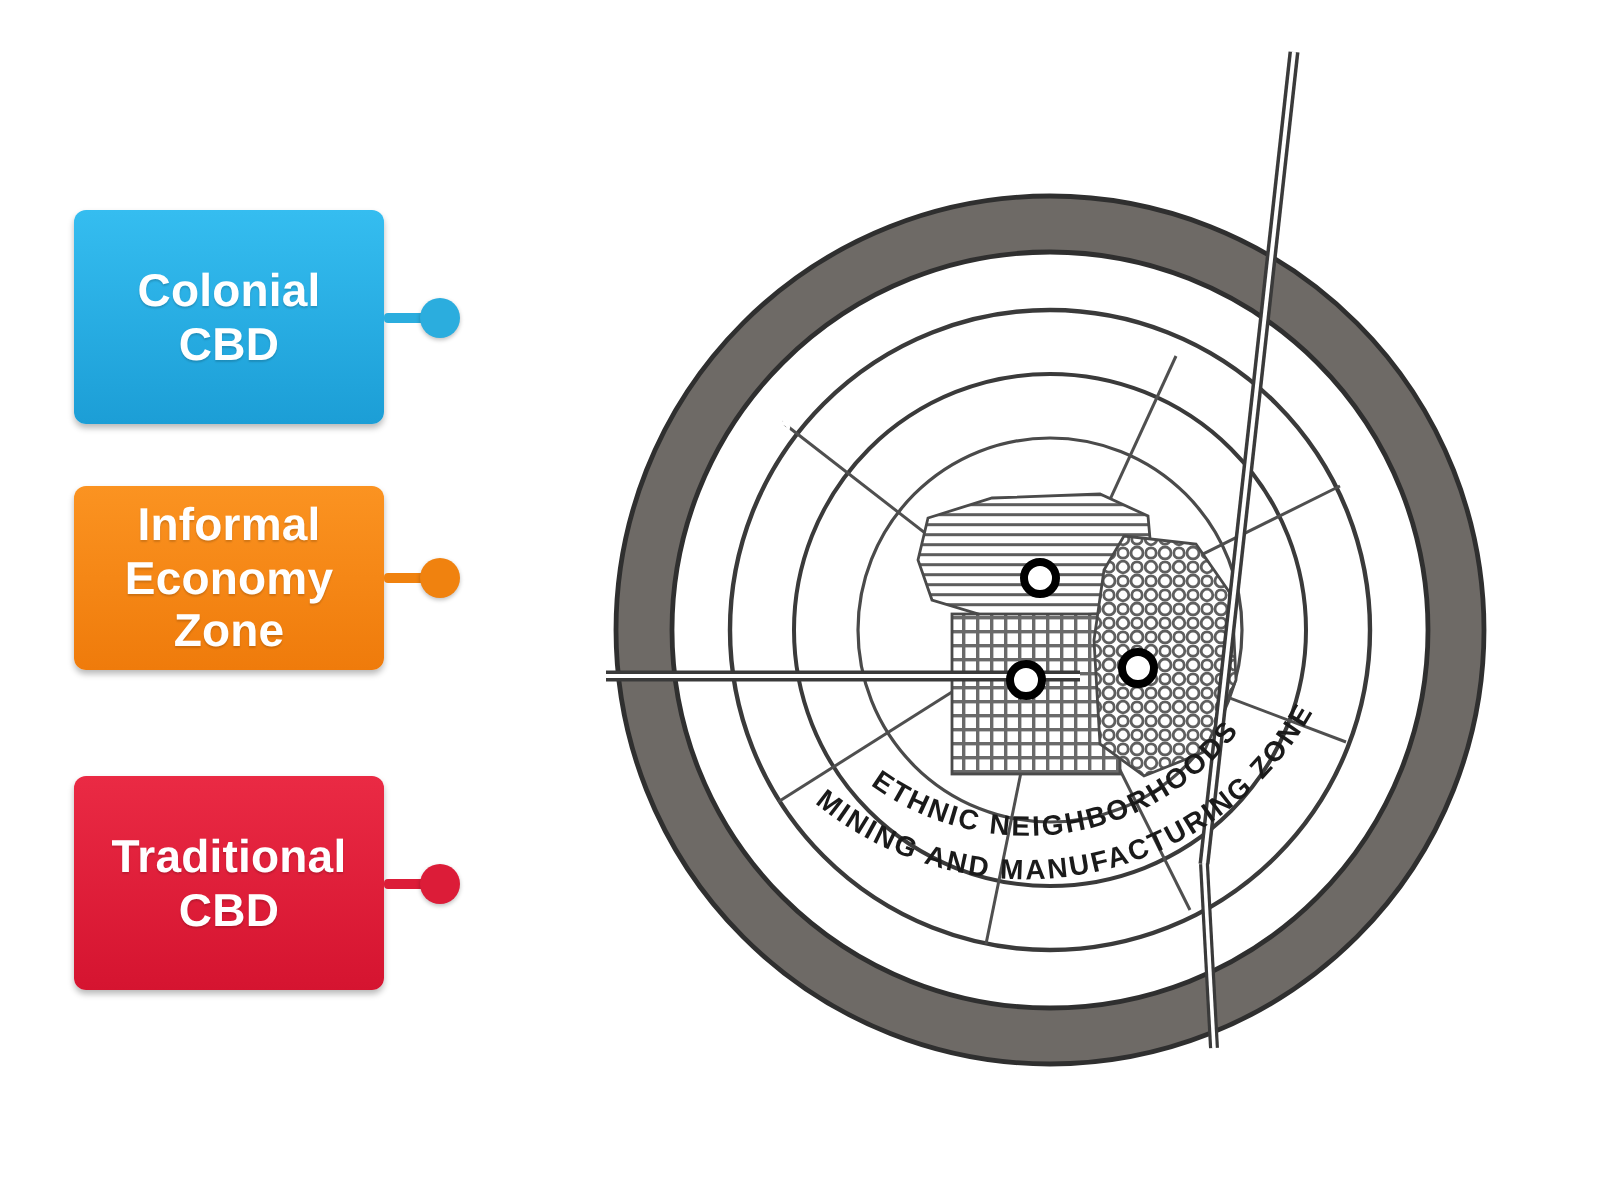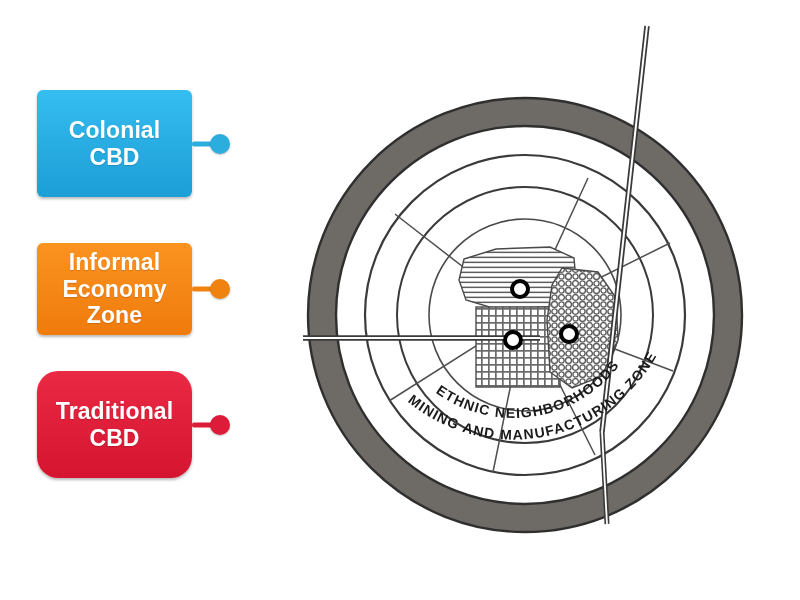--- a/index.html
+++ b/index.html
@@ -73,23 +73,23 @@
     right: 0;
     top: 50%;
     transform: translateY(-50%);
     width: 20px;
     height: 20px;
     border-radius: 50%;
     box-shadow: 0 1px 2px rgba(0,0,0,0.25);
   }
 
   
-  #item-0 { top: 90px; height: 107px; }
+  #item-0 { top: 105px; height: 107px; }
   #item-1 { top: 243px; height: 92px; }
-  #item-2 { top: 371px; height: 107px; border-radius: 21px; }
+  #item-2 { top: 388px; height: 107px; }
 
   
   #diagram-panel {
     position: absolute;
     left: 250px;
     top: 0;
     width: 550px;
     height: 600px;
   }
   #diagram-svg {

